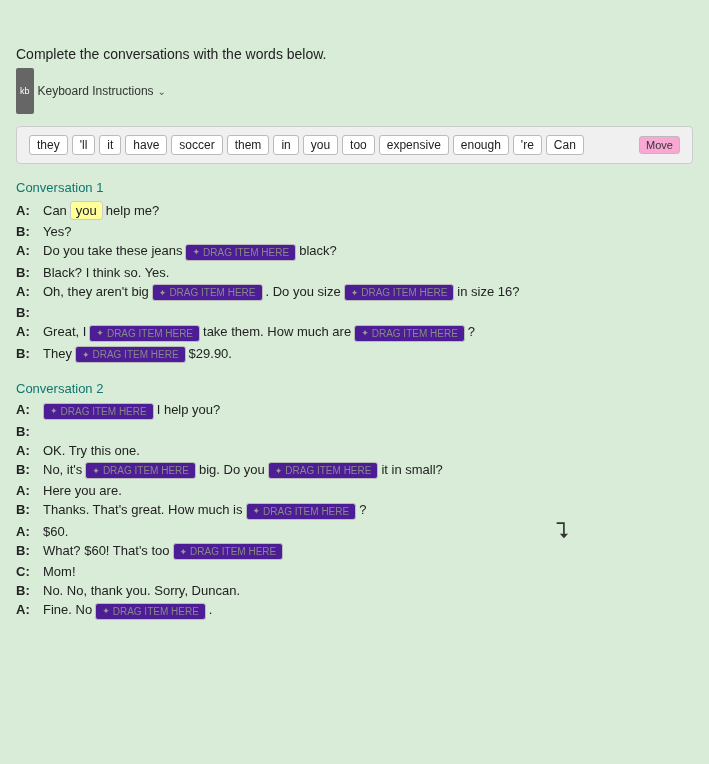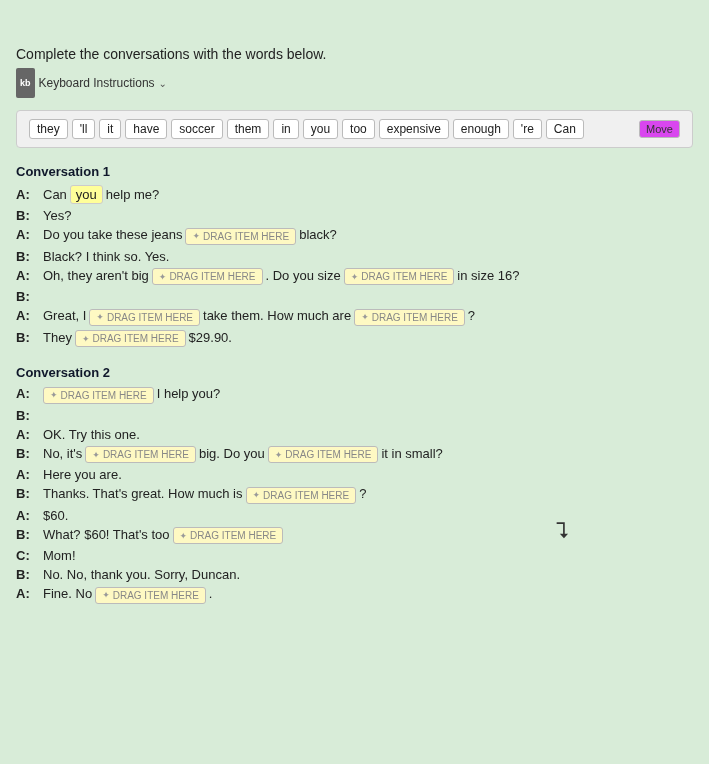--- a/index.html
+++ b/index.html
@@ -23,23 +23,23 @@
       align-items: center;
       gap: 4px;
       margin-bottom: 12px;
       font-size: 12px;
       color: #333;
     }
     .kb-icon {
       background: #666;
       color: #fff;
       font-size: 9px;
-      padding: 10px 4px;
+      padding: 18px 4px;
       border-radius: 2px;
-      font-weight: bold;
+      font-weight: normal;
     }
     .chevron {
       font-size: 10px;
       color: #555;
     }
     .word-bank-container {
       background: #f0f0f0;
       border: 1px solid #ccc;
       border-radius: 4px;
       padding: 8px 12px;
@@ -61,35 +61,35 @@
       border-radius: 3px;
       padding: 2px 7px;
       font-size: 12px;
       cursor: pointer;
       white-space: nowrap;
     }
     .move-btn {
       font-size: 11px;
       color: #333;
       border: 1px solid #bbb;
-      background: #d946ef;
+      background: #f9a8d4;
       padding: 2px 6px;
       border-radius: 3px;
       cursor: pointer;
       white-space: nowrap;
       margin-left: 8px;
     }
     .conversation-section {
       margin-bottom: 18px;
     }
     .conversation-title {
-      font-weight: bold;
+      font-weight: normal;
       font-size: 13px;
       margin-bottom: 6px;
-      color: #0f172a;
+      color: #0f766e;
     }
     .dialog-line {
       display: flex;
       align-items: baseline;
       margin-bottom: 4px;
       flex-wrap: wrap;
       gap: 2px;
     }
     .speaker {
       font-weight: bold;
@@ -108,21 +108,21 @@
     .filled-word {
       background: #fff;
       border: 1px solid #aaa;
       border-radius: 3px;
       padding: 1px 6px;
       font-size: 12px;
       color: #222;
       display: inline-block;
     }
     .drag-slot {
-      background: #fef9c3;
+      background: #4c1d95;
       border: 1px solid #bbb;
       border-radius: 3px;
       padding: 2px 6px;
       font-size: 10px;
       color: #888;
       display: inline-flex;
       align-items: center;
       gap: 3px;
       min-width: 90px;
       cursor: pointer;

